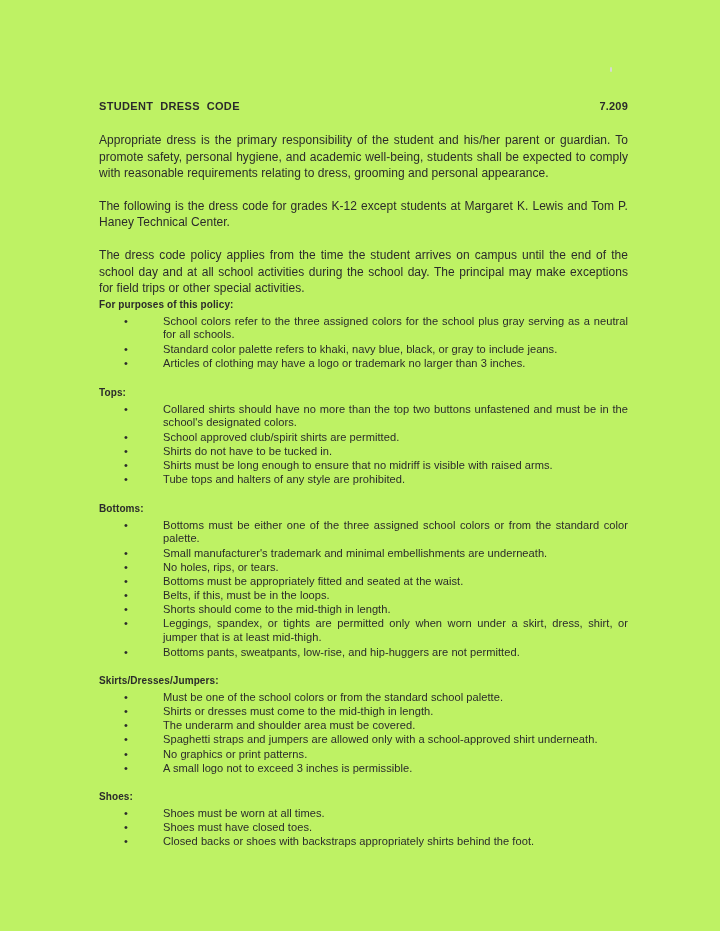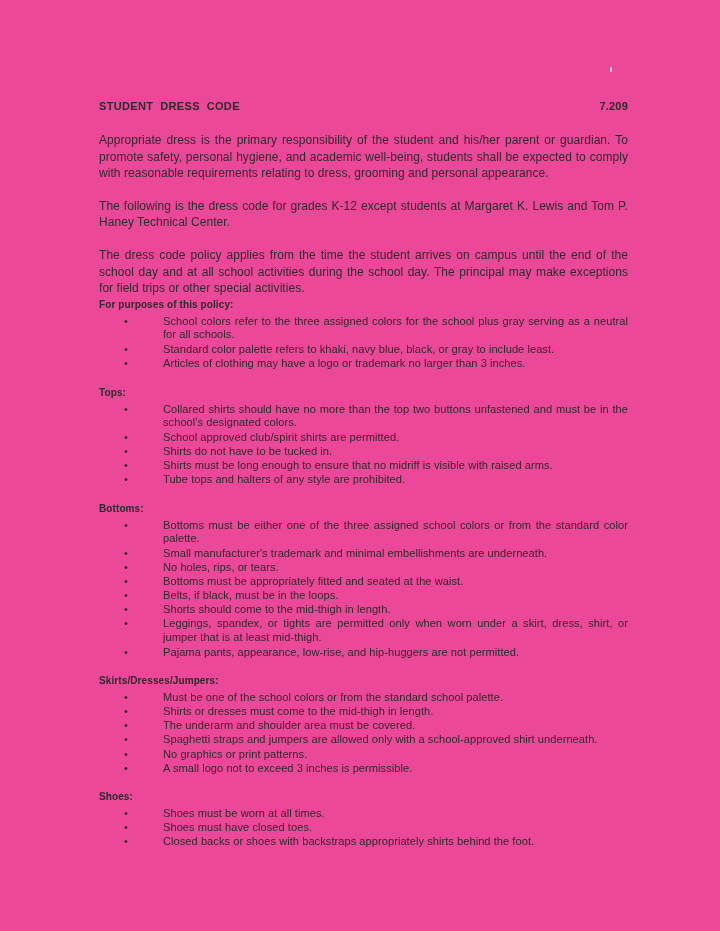--- a/index.html
+++ b/index.html
@@ -4,21 +4,21 @@
 <style>
   html, body {
     margin: 0;
     padding: 0;
     background: #ffffff;
   }
   .page {
     position: relative;
     width: 720px;
     height: 931px;
-    background: #ec4899;
+    background: #bef264;
     overflow: hidden;
     font-family: "Liberation Sans", sans-serif;
     color: #2b2b2b;
     -webkit-font-smoothing: antialiased;
   }
   .content {
     position: absolute;
     left: 99px;
     top: 100px;
     width: 529px;
@@ -107,21 +107,21 @@
     <div>
       <p class="para">Appropriate dress is the primary responsibility of the student and his/her parent or guardian.  To promote safety, personal hygiene, and academic well-being, students shall be expected to comply with reasonable requirements relating to dress, grooming and personal appearance.</p>
       <p class="para">The following is the dress code for grades K-12 except students at Margaret K. Lewis and Tom P. Haney Technical Center.</p>
       <p class="para">The dress code policy applies from the time the student arrives on campus until the end of the school day and at all school activities during the school day.  The principal may make exceptions for field trips or other special activities.</p>
     </div>
 
     <div class="section">
       <div class="section-heading">For purposes of this policy:</div>
       <ul class="bullets">
         <li class="bullet wrap"><span class="dot">•</span><span>School colors refer to the three assigned colors for the school plus gray serving as a neutral for all schools.</span></li>
-        <li class="bullet"><span class="dot">•</span><span>Standard color palette refers to khaki, navy blue, black, or gray to include least.</span></li>
+        <li class="bullet"><span class="dot">•</span><span>Standard color palette refers to khaki, navy blue, black, or gray to include jeans.</span></li>
         <li class="bullet"><span class="dot">•</span><span>Articles of clothing may have a logo or trademark no larger than 3 inches.</span></li>
       </ul>
     </div>
 
     <div class="section">
       <div class="section-heading">Tops:</div>
       <ul class="bullets">
         <li class="bullet wrap"><span class="dot">•</span><span>Collared shirts should have no more than the top two buttons unfastened and must be in the school's designated colors.</span></li>
         <li class="bullet"><span class="dot">•</span><span>School approved club/spirit shirts are permitted.</span></li>
         <li class="bullet"><span class="dot">•</span><span>Shirts do not have to be tucked in.</span></li>
@@ -130,24 +130,24 @@
       </ul>
     </div>
 
     <div class="section">
       <div class="section-heading">Bottoms:</div>
       <ul class="bullets">
         <li class="bullet wrap"><span class="dot">•</span><span>Bottoms must be either one of the three assigned school colors or from the standard color palette.</span></li>
         <li class="bullet"><span class="dot">•</span><span>Small manufacturer's trademark and minimal embellishments are underneath.</span></li>
         <li class="bullet"><span class="dot">•</span><span>No holes, rips, or tears.</span></li>
         <li class="bullet"><span class="dot">•</span><span>Bottoms must be appropriately fitted and seated at the waist.</span></li>
-        <li class="bullet"><span class="dot">•</span><span>Belts, if black, must be in the loops.</span></li>
+        <li class="bullet"><span class="dot">•</span><span>Belts, if this, must be in the loops.</span></li>
         <li class="bullet"><span class="dot">•</span><span>Shorts should come to the mid-thigh in length.</span></li>
         <li class="bullet wrap"><span class="dot">•</span><span>Leggings, spandex, or tights are permitted only when worn under a skirt, dress, shirt, or jumper that is at least mid-thigh.</span></li>
-        <li class="bullet"><span class="dot">•</span><span>Pajama pants, appearance, low-rise, and hip-huggers are not permitted.</span></li>
+        <li class="bullet"><span class="dot">•</span><span>Bottoms pants, sweatpants, low-rise, and hip-huggers are not permitted.</span></li>
       </ul>
     </div>
 
     <div class="section">
       <div class="section-heading">Skirts/Dresses/Jumpers:</div>
       <ul class="bullets">
         <li class="bullet"><span class="dot">•</span><span>Must be one of the school colors or from the standard school palette.</span></li>
         <li class="bullet"><span class="dot">•</span><span>Shirts or dresses must come to the mid-thigh in length.</span></li>
         <li class="bullet"><span class="dot">•</span><span>The underarm and shoulder area must be covered.</span></li>
         <li class="bullet"><span class="dot">•</span><span>Spaghetti straps and jumpers are allowed only with a school-approved shirt underneath.</span></li>

